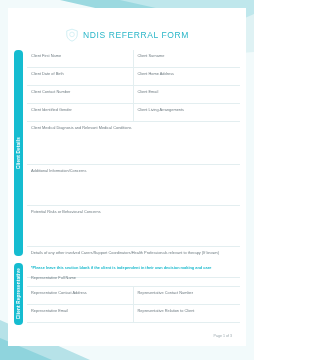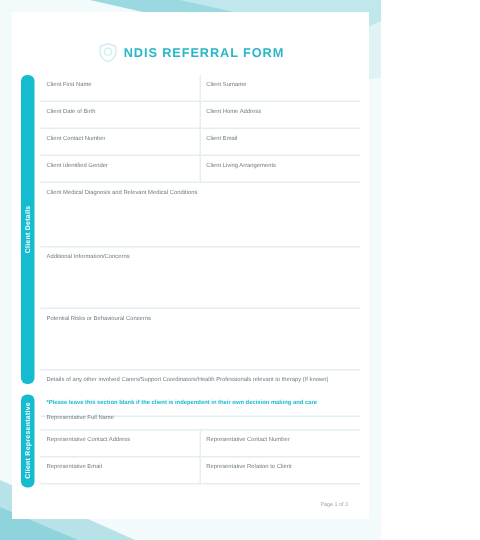--- a/index.html
+++ b/index.html
@@ -45,21 +45,21 @@
     top: 20px;
     width: 238px;
     display: flex;
     align-items: center;
     justify-content: center;
     gap: 4px;
   }
   #logo-mark { width: 14px; height: 14px; flex: none; opacity: .5; }
   #form-title {
     font-size: 8.5px;
-    font-weight: bold;
+    font-weight: normal;
     letter-spacing: .6px;
     color: #29b6c8;
     white-space: nowrap;
   }
 
   
   .section { position: absolute; left: 6px; width: 226px; }
   .vtab {
     position: absolute;
     left: 0;

